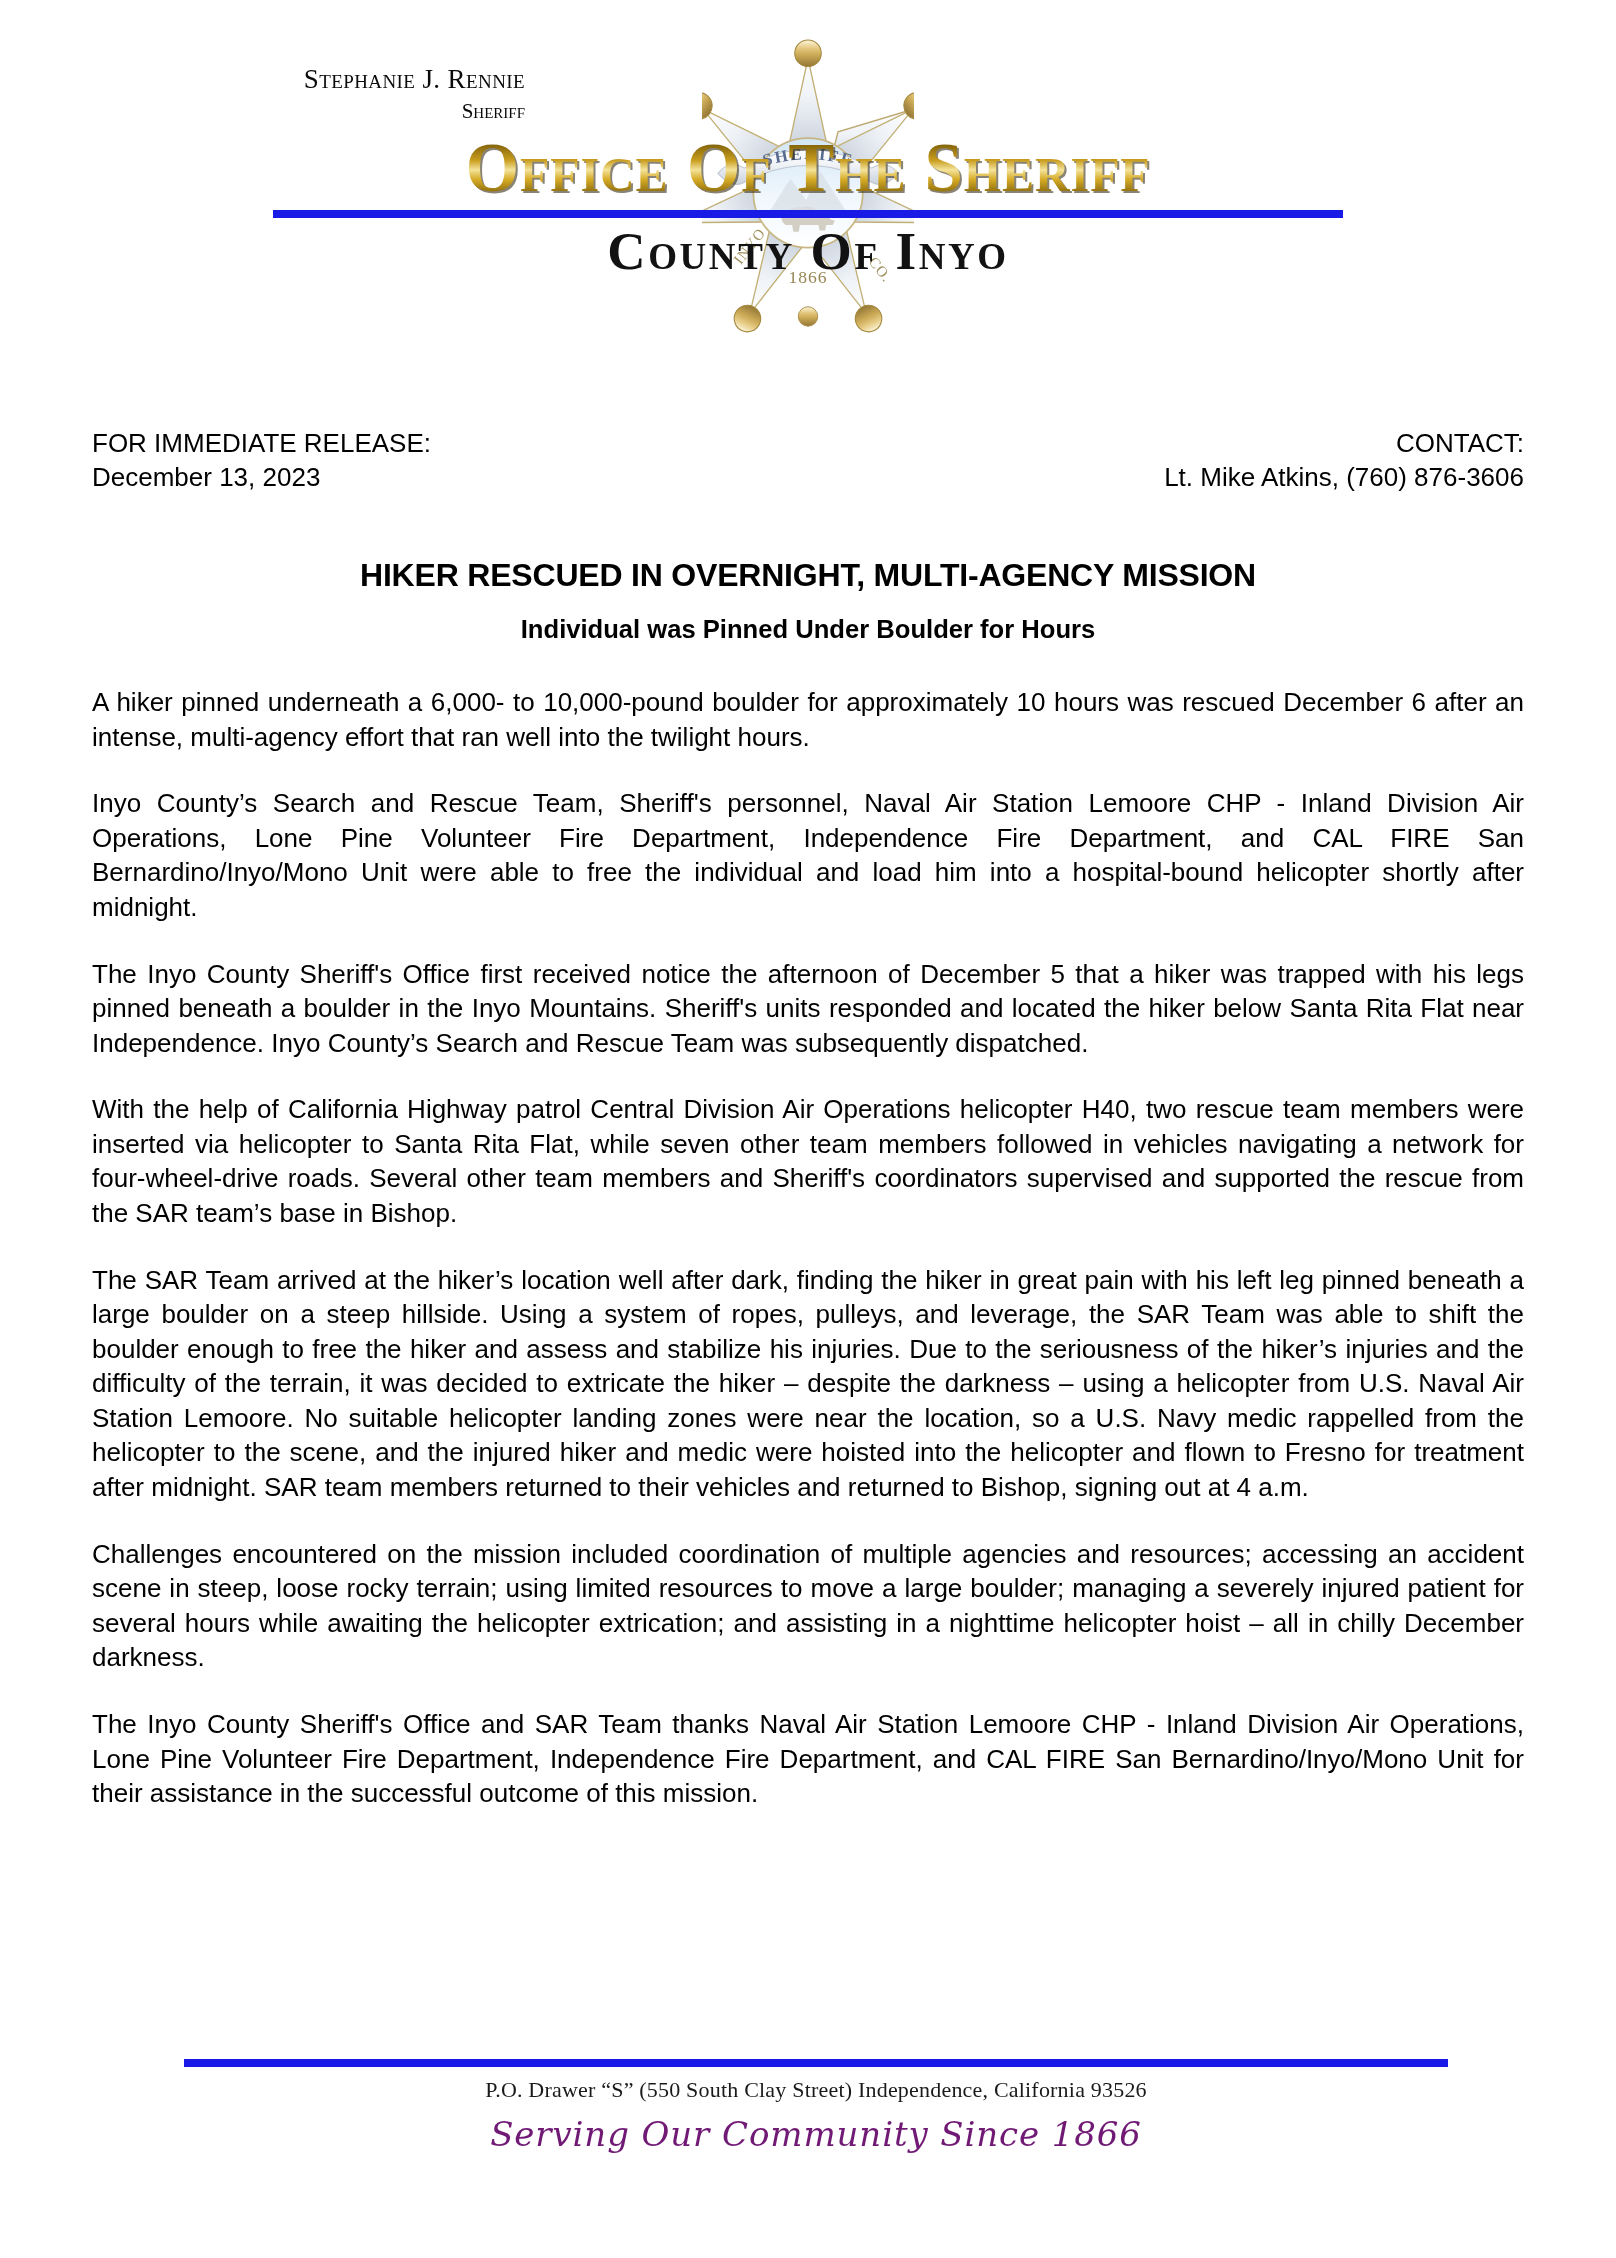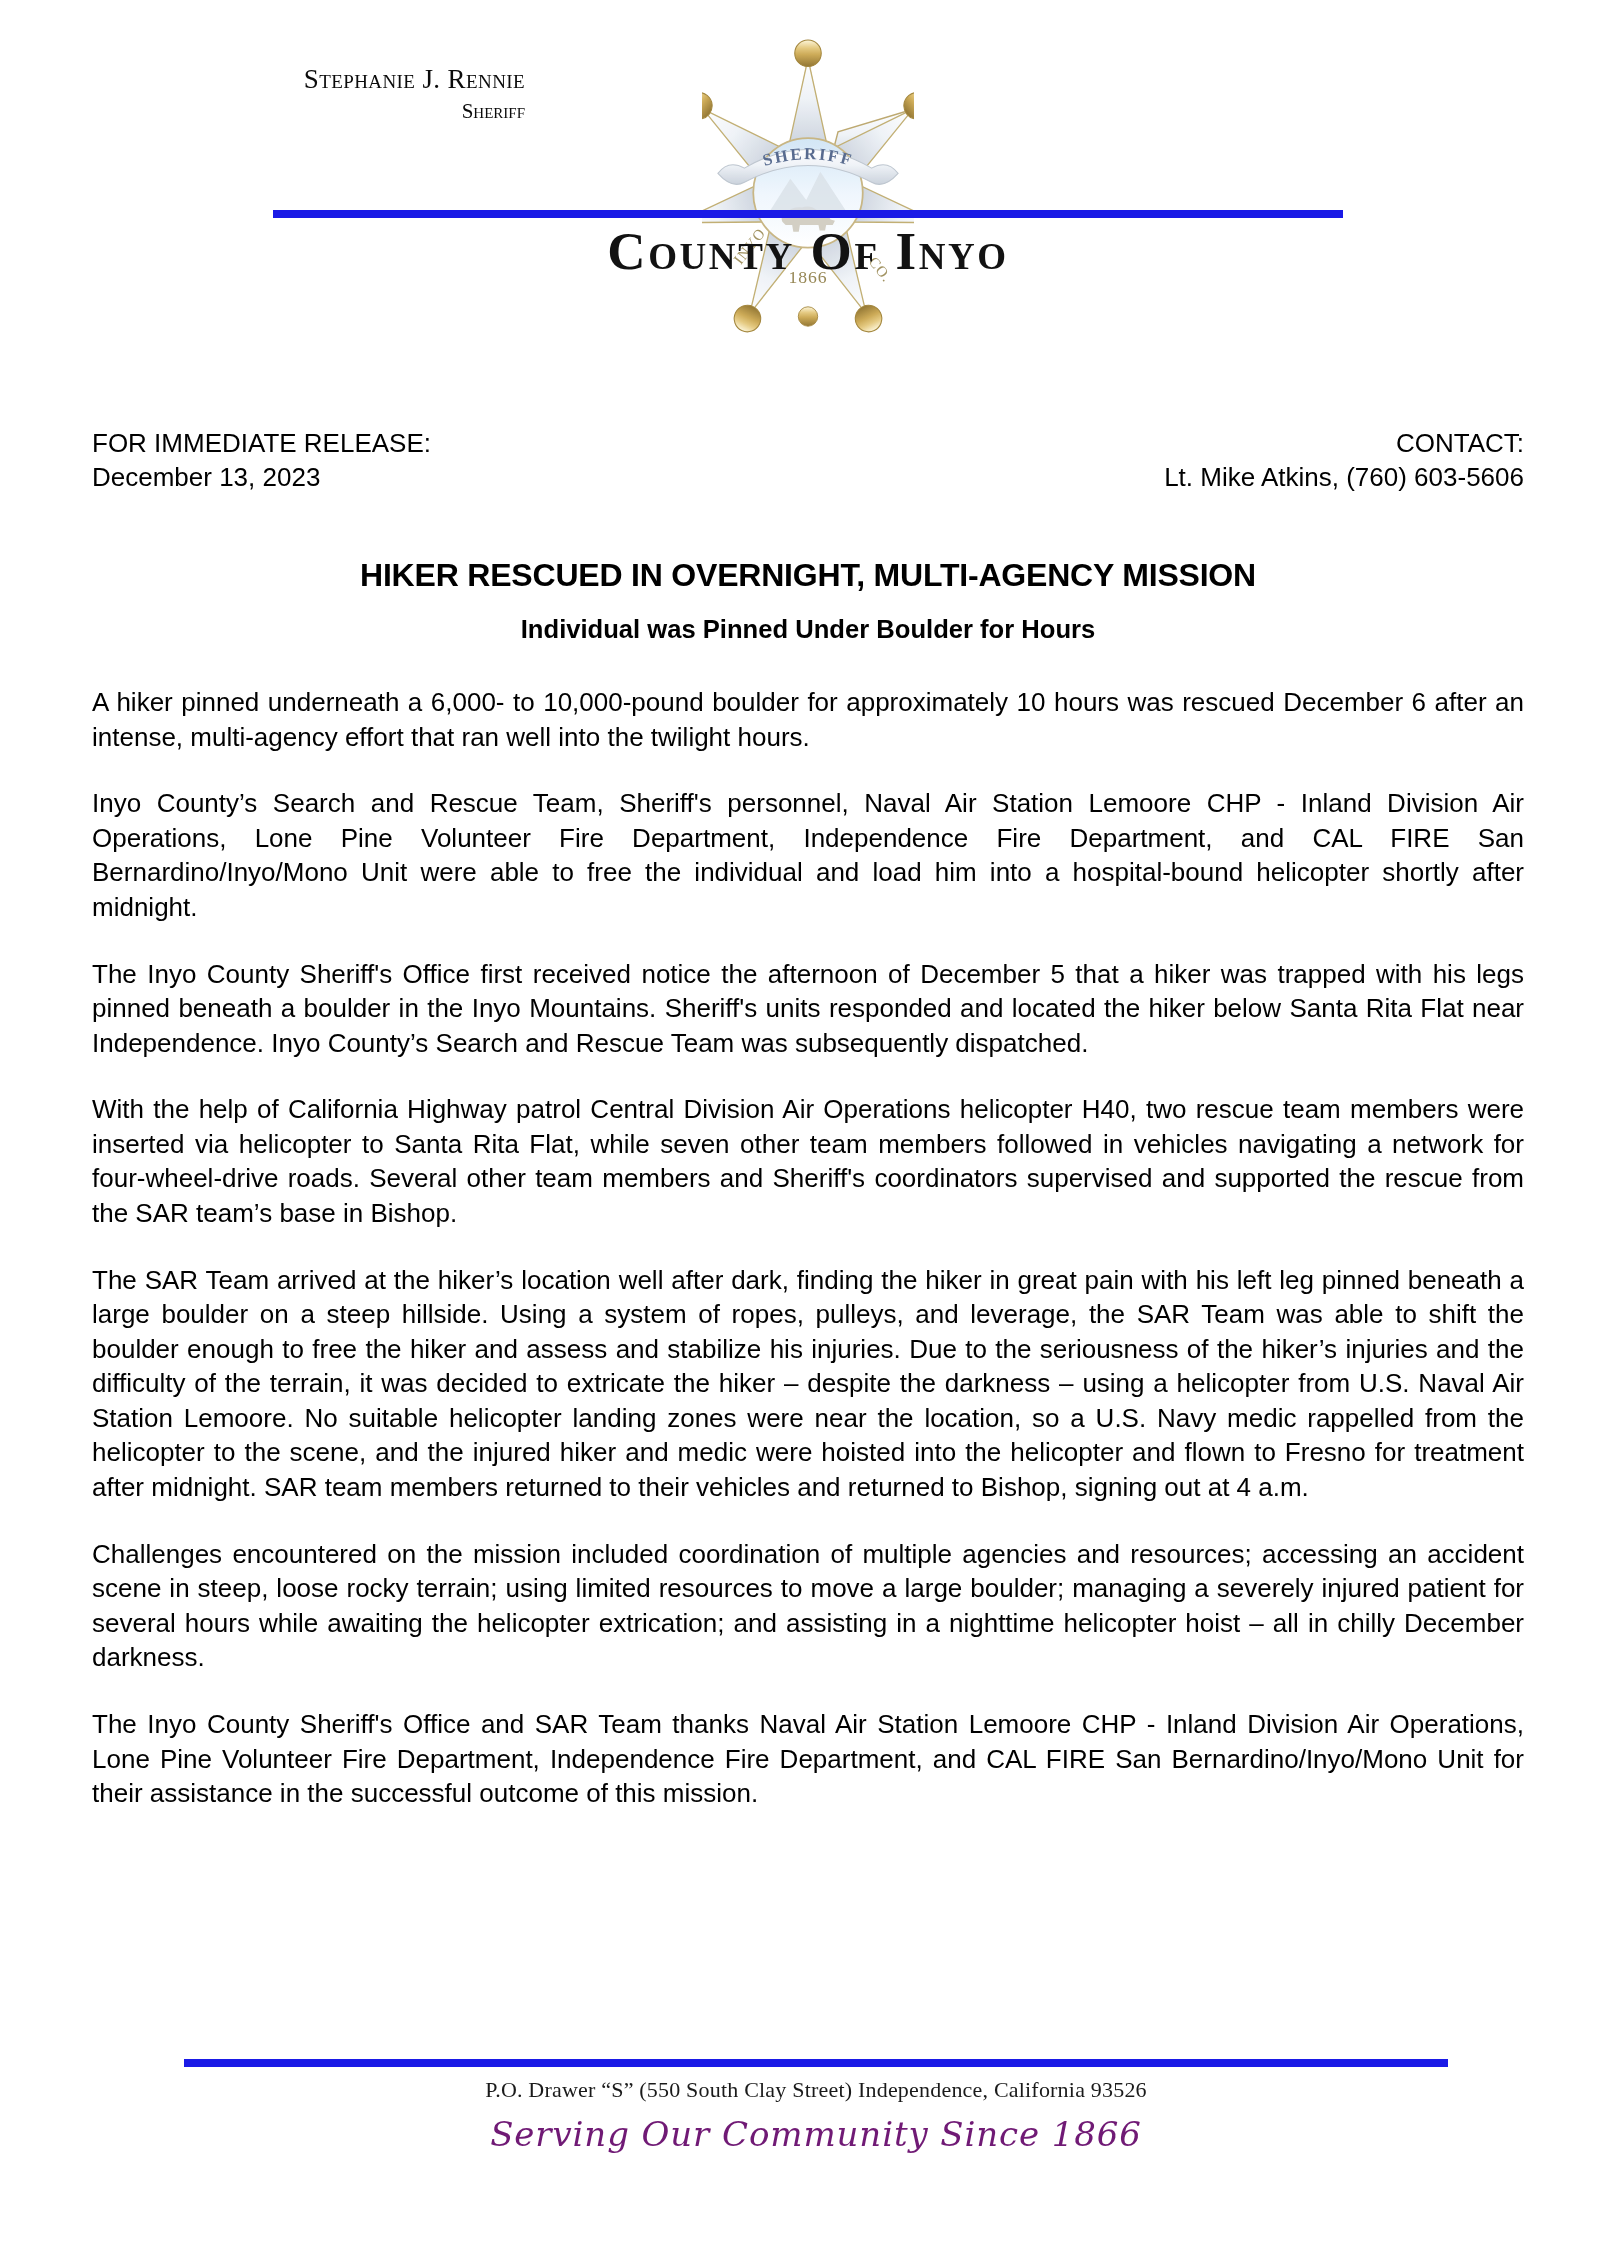--- a/index.html
+++ b/index.html
@@ -280,36 +280,37 @@
         </g>
       </svg>
     </div>
 
     <div class="officer left">
       <div class="name">Stephanie J. Rennie</div>
       <div class="title">Sheriff</div>
     </div>
 
 
+    <div class="office-title">Office of the Sheriff</div>
 
     <div class="hr-blue" style="background: rgb(26, 26, 230);"></div>
 
     <div class="county-title">County of Inyo</div>
   </div>
 
   <div class="content">
 
     <div class="meta">
       <div class="left-col">
         <div>FOR IMMEDIATE RELEASE:</div>
         <div>December 13, 2023</div>
       </div>
       <div class="right-col">
         <div>CONTACT:</div>
-        <div>Lt. Mike Atkins, (760) 603-5606</div>
+        <div>Lt. Mike Atkins, (760) 876-3606</div>
       </div>
     </div>
 
     <h1 class="headline">HIKER RESCUED IN OVERNIGHT, MULTI-AGENCY MISSION</h1>
     <h2 class="subhead">Individual was Pinned Under Boulder for Hours</h2>
 
     <div class="body-text">
       <p>A hiker pinned underneath a 6,000- to 10,000-pound boulder for approximately 10 hours was rescued December 6 after an intense, multi-agency effort that ran well into the twilight hours.</p>
       <p>Inyo County’s Search and Rescue Team, Sheriff's personnel, Naval Air Station Lemoore CHP - Inland Division Air Operations, Lone Pine Volunteer Fire Department, Independence Fire Department, and CAL FIRE San Bernardino/Inyo/Mono Unit were able to free the individual and load him into a hospital-bound helicopter shortly after midnight.</p>
       <p>The Inyo County Sheriff's Office first received notice the afternoon of December 5 that a hiker was trapped with his legs pinned beneath a boulder in the Inyo Mountains. Sheriff's units responded and located the hiker below Santa Rita Flat near Independence. Inyo County’s Search and Rescue Team was subsequently dispatched.</p>

